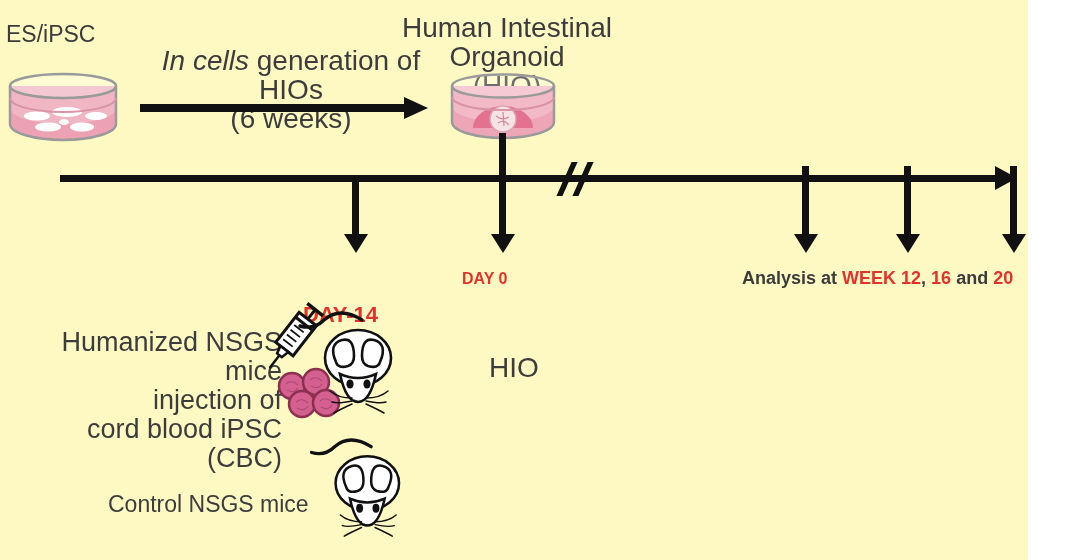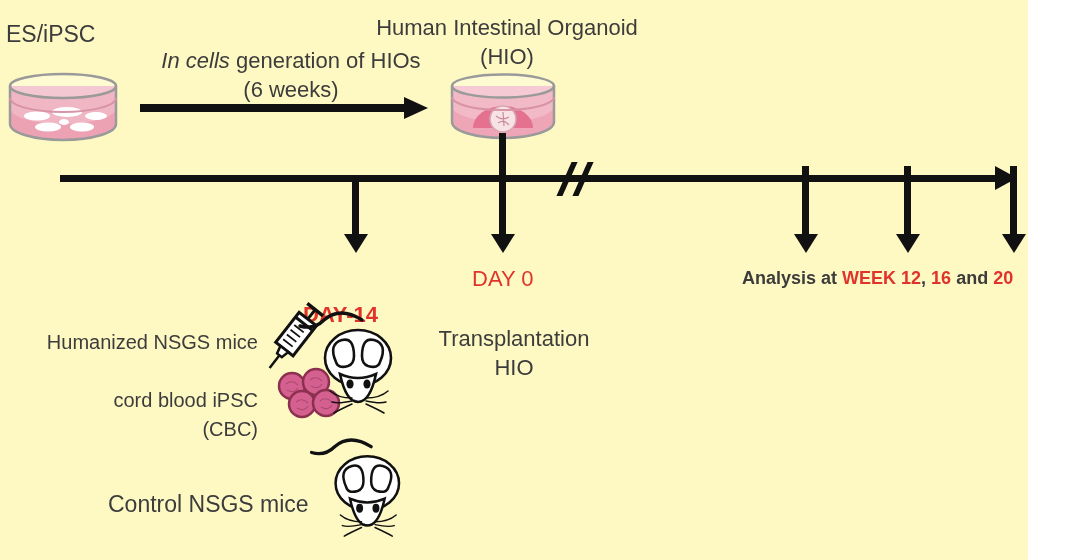--- a/index.html
+++ b/index.html
@@ -17,41 +17,41 @@
     width: 1028px;
     height: 560px;
     background: #fef9c3;
     overflow: hidden;
   }
   .abs { position: absolute; }
 
   
   .label {
     color: #3c3c3c;
-    font-size: 22px;
+    font-size: 28px;
     line-height: 29px;
     white-space: nowrap;
   }
   .red { color: #e0332b; }
   .dark { color: #3c3c3c; }
   .italic { font-style: italic; }
   .bold { font-weight: bold; }
 
   #es-ipsc-label   { left: 6px;   top: 20px;  font-size: 23px; }
   #invitro-label   { left: 146px; top: 46px;  text-align: center; width: 290px; white-space: normal; }
   #hio-title       { left: 342px; top: 13px;  text-align: center; width: 330px; white-space: normal; }
 
   #day14-label     { left: 303px; top: 264px; font-size: 22px; font-weight: bold; margin-top: 36px; }
-  #day0-label      { left: 472px; top: 264px; font-size: 22px; font-weight: normal; }
+  #day0-label      { left: 462px; top: 264px; font-size: 16px; font-weight: bold; }
   #analysis-label  { left: 742px; top: 264px; font-size: 18px; font-weight: bold; }
 
   #humanized-block {
     left: 0px; top: 328px; width: 258px;
     text-align: right; white-space: normal;
-    font-size: 20px; line-height: 29px;
+    font-size: 27px; line-height: 29px; padding-left: 24px;
   }
   #control-label   { left: 108px; top: 490px; font-size: 23px; }
   #transplant-label{ left: 424px; top: 324px; text-align: center; width: 180px; white-space: normal; }
 
   
   #timeline-axis {
     left: 60px; top: 175px; width: 950px; height: 7px;
     background: #111111;
   }
   .tick-arrow { width: 7px; background: #111111; }
@@ -182,29 +182,29 @@
   <div class="abs tick-arrow" style="left:1010px; top:166px; height:70px;">
     <div class="tick-head"></div>
   </div>
 
   <div class="abs label bold" id="analysis-label">
     <span class="dark">Analysis at </span><span class="red">WEEK 12</span><span class="dark">, </span><span class="red">16</span><span class="dark"> and </span><span class="red">20</span>
   </div>
 
   <div class="abs label" id="humanized-block">
     <span>Humanized NSGS mice</span><br>
-    <br>
+    <span>injection of</span><br>
     <span>cord blood iPSC</span><br>
     <span>(CBC)</span>
   </div>
 
   <div class="abs label" id="control-label">Control NSGS mice</div>
 
   <div class="abs label" id="transplant-label">
-    <span>Transplantation</span><br>
+    <br>
     <span>HIO</span>
   </div>
 
   <div class="abs" id="syringe" style="left:252px; top:300px;">
     <svg width="82" height="76" viewBox="0 0 82 76">
       <g transform="rotate(38 41 38)" stroke="#111111" fill="none">
 
         <path d="M41,2 L41,14" stroke-width="3"></path>
         <path d="M31,2 L51,2" stroke-width="3.5"></path>
 

